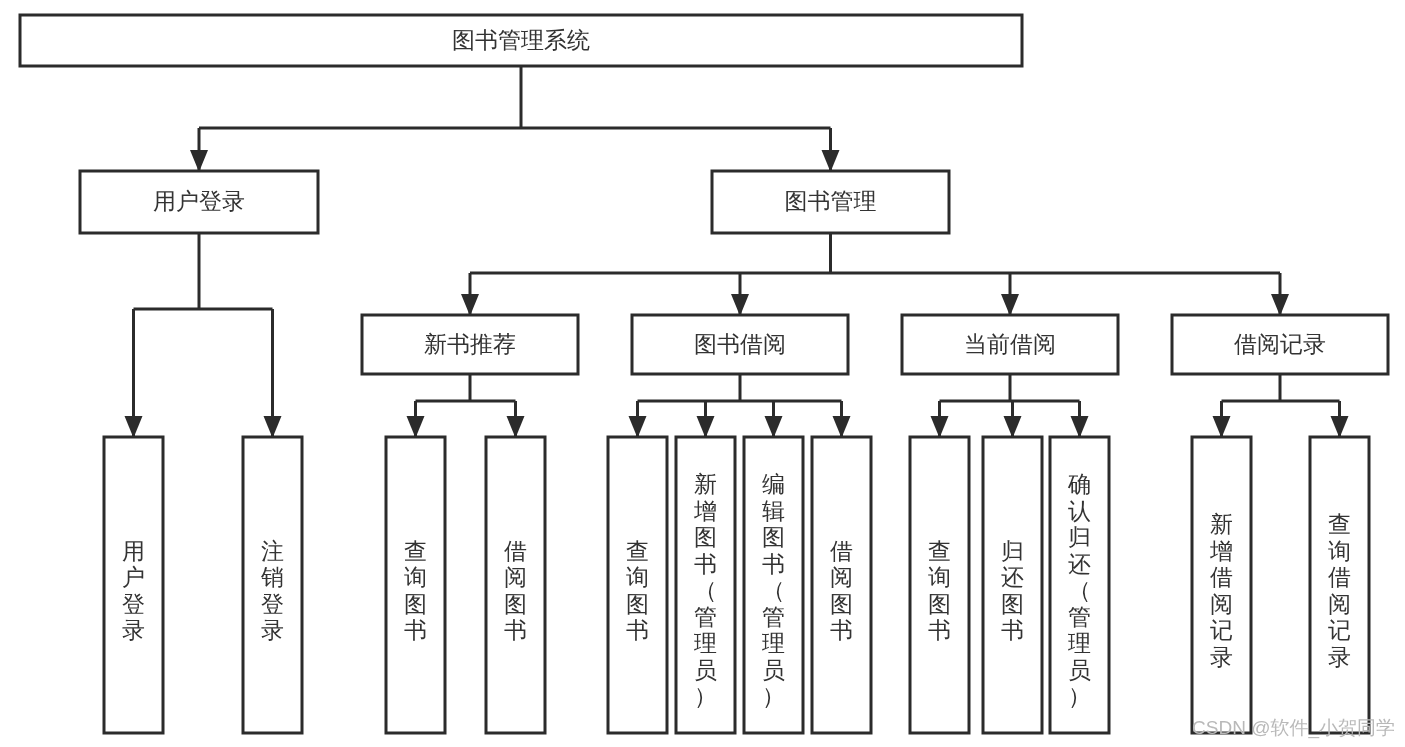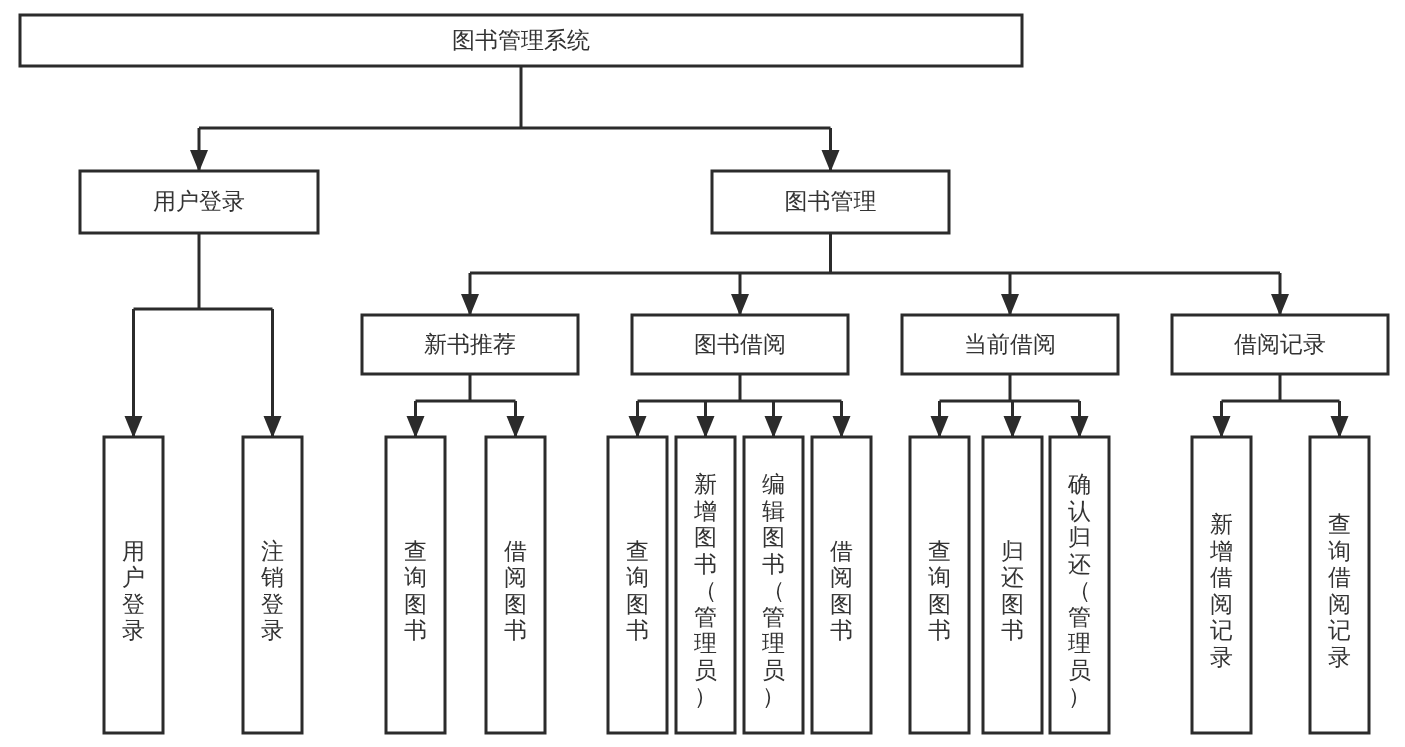--- a/index.html
+++ b/index.html
@@ -194,13 +194,14 @@
         <g>
           <rect x="1192" y="437" width="59" height="296" class="node-rect"></rect>
           <text x="1221.5" y="526.17" class="node-label-h"><tspan x="1221.5" dy="0">新</tspan><tspan x="1221.5" dy="26.5">增</tspan><tspan x="1221.5" dy="26.5">借</tspan><tspan x="1221.5" dy="26.5">阅</tspan><tspan x="1221.5" dy="26.5">记</tspan><tspan x="1221.5" dy="26.5">录</tspan></text>
         </g>
         <g>
           <rect x="1310" y="437" width="59" height="296" class="node-rect"></rect>
           <text x="1339.5" y="526.17" class="node-label-h"><tspan x="1339.5" dy="0">查</tspan><tspan x="1339.5" dy="26.5">询</tspan><tspan x="1339.5" dy="26.5">借</tspan><tspan x="1339.5" dy="26.5">阅</tspan><tspan x="1339.5" dy="26.5">记</tspan><tspan x="1339.5" dy="26.5">录</tspan></text>
         </g>
       </g>
   </svg>
+  <div class="watermark">CSDN @软件_小贺同学</div>
 </div>
 
 </body></html>

